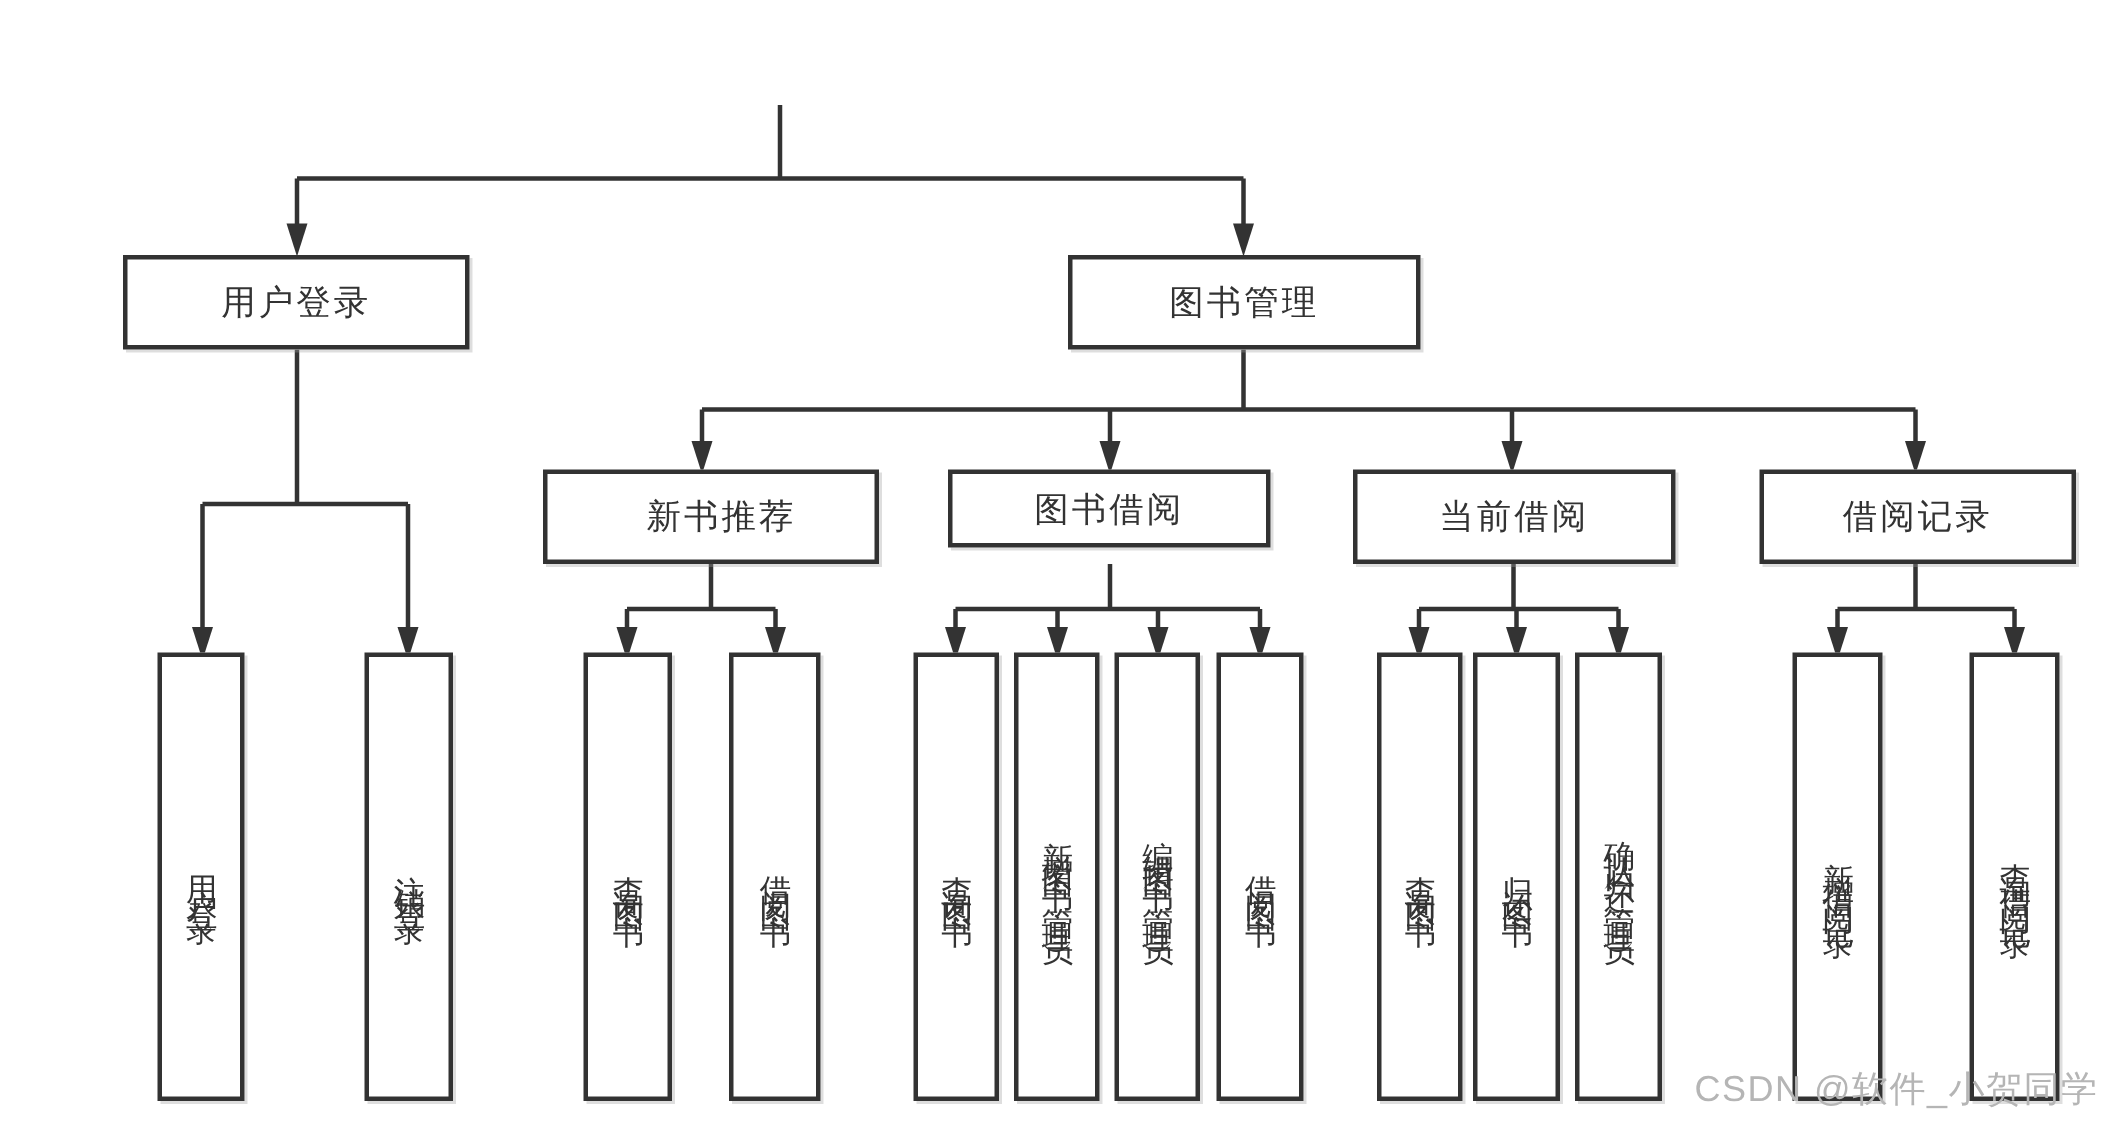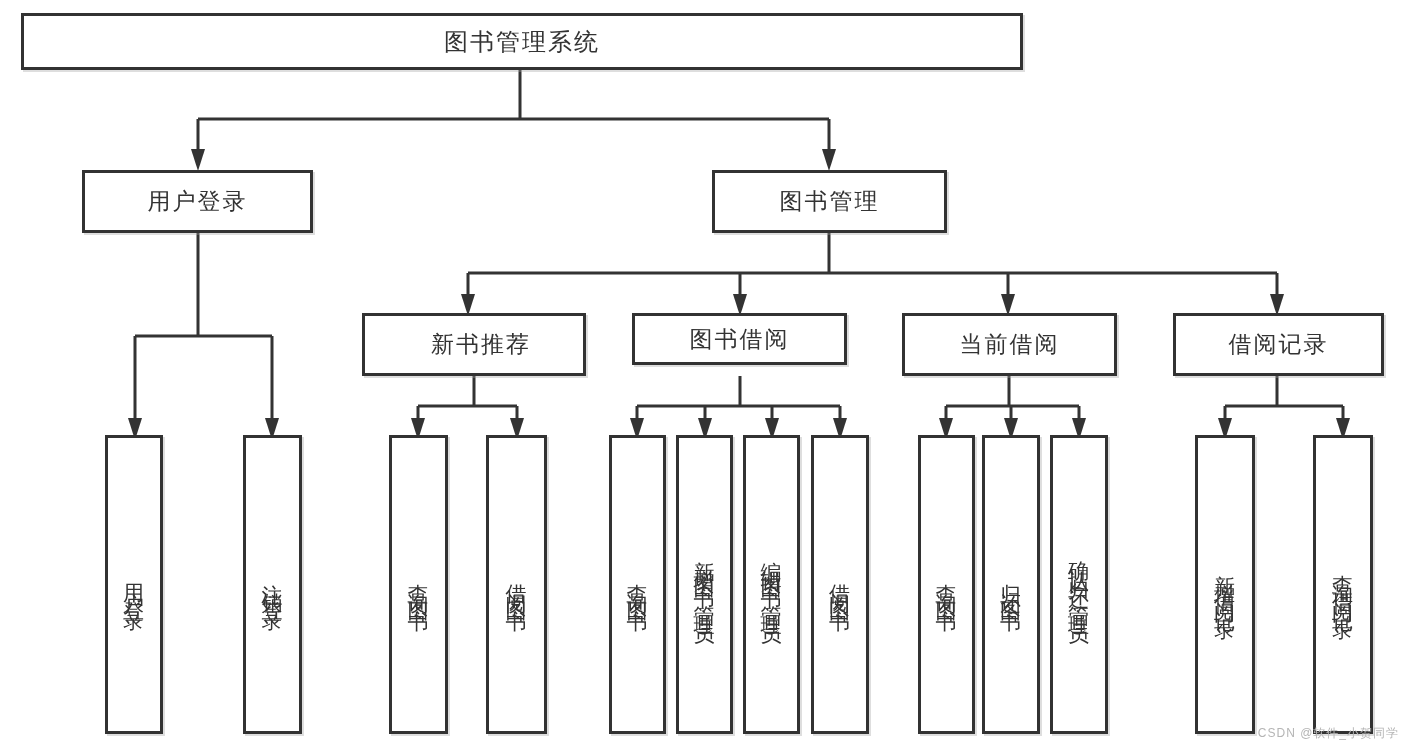--- a/index.html
+++ b/index.html
@@ -57,21 +57,21 @@
   .l-9  { left: 918px;  width: 57px; }
   .l-10 { left: 982px;  width: 58px; }
   .l-11 { left: 1050px; width: 58px; }
   .l-12 { left: 1195px; width: 60px; }
   .l-13 { left: 1313px; width: 60px; }
 
   .watermark {
     position: absolute;
     right: 6px;
     bottom: 5px;
-    font-size: 12px;
+    font-size: 24px;
     color: #b5b5b5;
     letter-spacing: 1px;
     z-index: 5;
   }
 </style>
 </head>
 <body>
 
 <div id="stage">
 
@@ -111,23 +111,20 @@
       <polygon points="765,418 779,418 772,440"></polygon>
       <polygon points="833,418 847,418 840,440"></polygon>
       <polygon points="939,418 953,418 946,440"></polygon>
       <polygon points="1004,418 1018,418 1011,440"></polygon>
       <polygon points="1072,418 1086,418 1079,440"></polygon>
       <polygon points="1218,418 1232,418 1225,440"></polygon>
       <polygon points="1336,418 1350,418 1343,440"></polygon>
     </g>
   </svg>
 
-  <div class="node h-node root-node n-root">
-    <span>图书管理系统</span>
-  </div>
 
   <div class="node h-node n-login">
     <span>用户登录</span>
   </div>
   <div class="node h-node n-mgmt">
     <span>图书管理</span>
   </div>
 
   <div class="node h-node n-newbook">
     <span>新书推荐</span>

